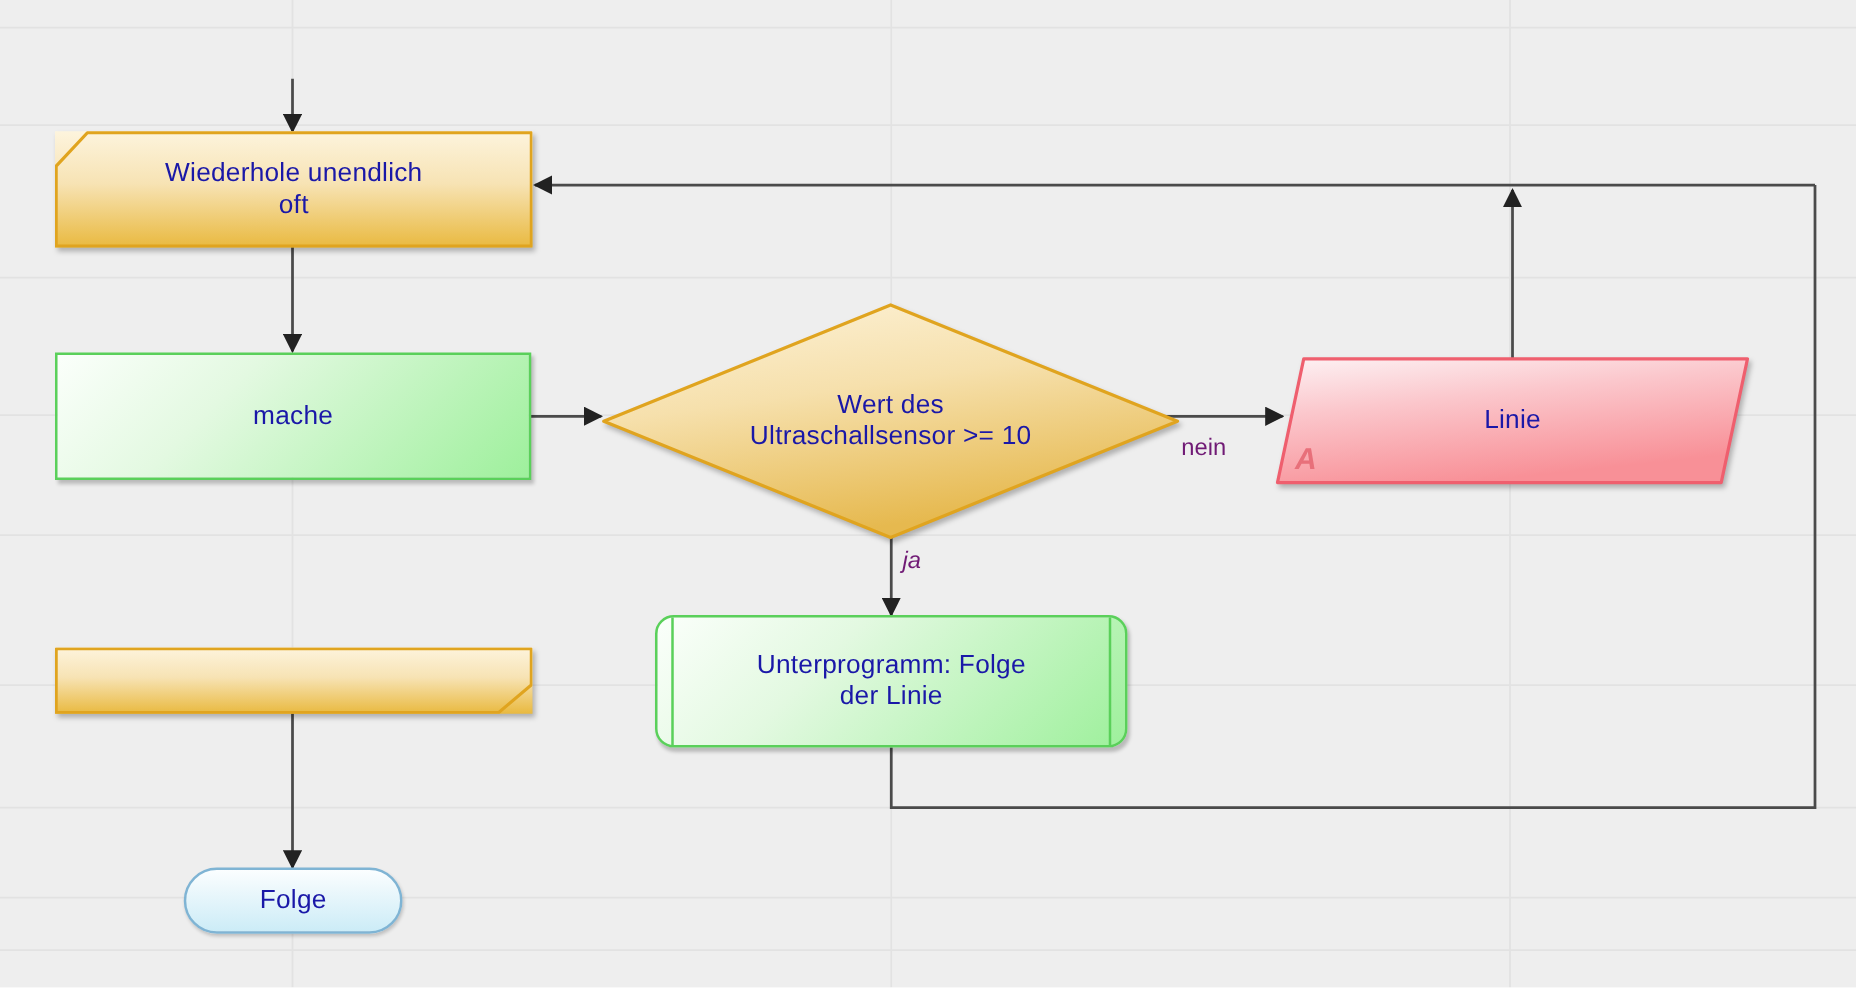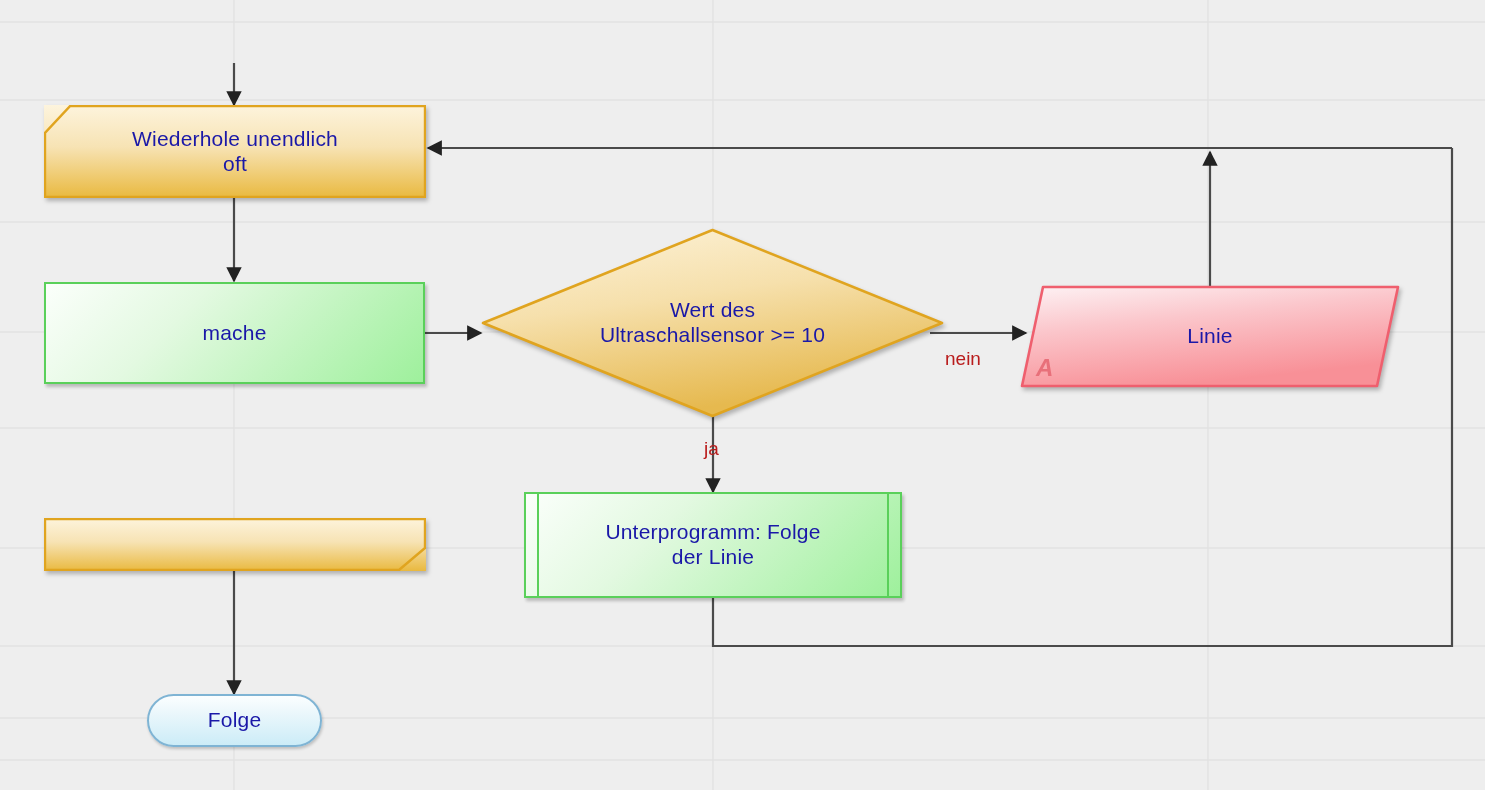--- a/index.html
+++ b/index.html
@@ -99,21 +99,21 @@
     color: #e8707a;
     font-size: 24px;
     font-style: italic;
     font-weight: bold;
     z-index: 4;
   }
 
   
   .edge-label {
     position: absolute;
-    color: #b91c1c;
+    color: #701a75;
     font-size: 19px;
     white-space: nowrap;
     z-index: 5;
   }
 </style>
 </head>
 <body>
 
 <div id="canvas">
 
@@ -172,21 +172,21 @@
         <polygon points="26,1 381,1 381,86 1,86 1,26" fill="none" stroke="#e0a41f" stroke-width="2.4" stroke-linejoin="round"></polygon>
       </svg>
       <span class="lbl">Wiederhole unendlich
 oft</span>
     </div>
 
     <div class="node process" style="left:44px; top:282px; width:381px; height:102px;">
       <span class="lbl">mache</span>
     </div>
 
-    <div class="node decision" style="left:481px; top:228px; width:463px; height:190px;">
+    <div class="node decision" style="left:481px; top:242px; width:463px; height:190px;">
       <svg style="position:absolute;left:0;top:0;width:100%;height:100%" viewBox="0 0 463 190" preserveAspectRatio="none">
         <defs>
           <linearGradient id="gd" x1="0" y1="0" x2="0.35" y2="1">
             <stop offset="0%" stop-color="#fdf3da"></stop>
             <stop offset="45%" stop-color="#f6e0ac"></stop>
             <stop offset="100%" stop-color="#e6b94f"></stop>
           </linearGradient>
         </defs>
         <polygon points="231.5,2 461,95 231.5,188 2,95" fill="url(#gd)" stroke="#e0a41f" stroke-width="2.6" stroke-linejoin="round"></polygon>
       </svg>
@@ -202,35 +202,35 @@
             <stop offset="40%" stop-color="#fbc7cc"></stop>
             <stop offset="100%" stop-color="#f89097"></stop>
           </linearGradient>
         </defs>
         <polygon points="23,2 378,2 357,101 2,101" fill="url(#gs)" stroke="#ef5f6e" stroke-width="2.6" stroke-linejoin="round"></polygon>
       </svg>
       <span class="marker" style="left:16px; bottom:6px;">A</span>
       <span class="lbl">Linie</span>
     </div>
 
-    <div class="node subroutine" style="left:524px; top:492px; width:378px; height:106px;">
+    <div class="node subroutine" style="left:524px; top:492px; width:378px; height:106px;border-radius:15px;">
       <span class="bar left"></span>
       <span class="bar right"></span>
       <span class="lbl">Unterprogramm: Folge
 der Linie</span>
     </div>
 
     <div class="node loopshape" style="left:44px; top:518px; width:382px; height:53px;">
       <svg class="edgeline" viewBox="0 0 382 53" preserveAspectRatio="none">
         <polygon points="1,1 381,1 381,30 355,52 1,52" fill="none" stroke="#e0a41f" stroke-width="2.4" stroke-linejoin="round"></polygon>
       </svg>
       <span class="lbl"></span>
     </div>
 
     <div class="node terminator" style="left:147px; top:694px; width:175px; height:53px;">
       <span class="lbl">Folge</span>
     </div>
 
-    <span class="edge-label" style="left:704px; top:438px;">ja</span>
+    <span class="edge-label" style="left:722px; top:438px;font-style:italic;">ja</span>
     <span class="edge-label" style="left:945px; top:348px;">nein</span>
 
   </div>
 </div>
 
 </body></html>

